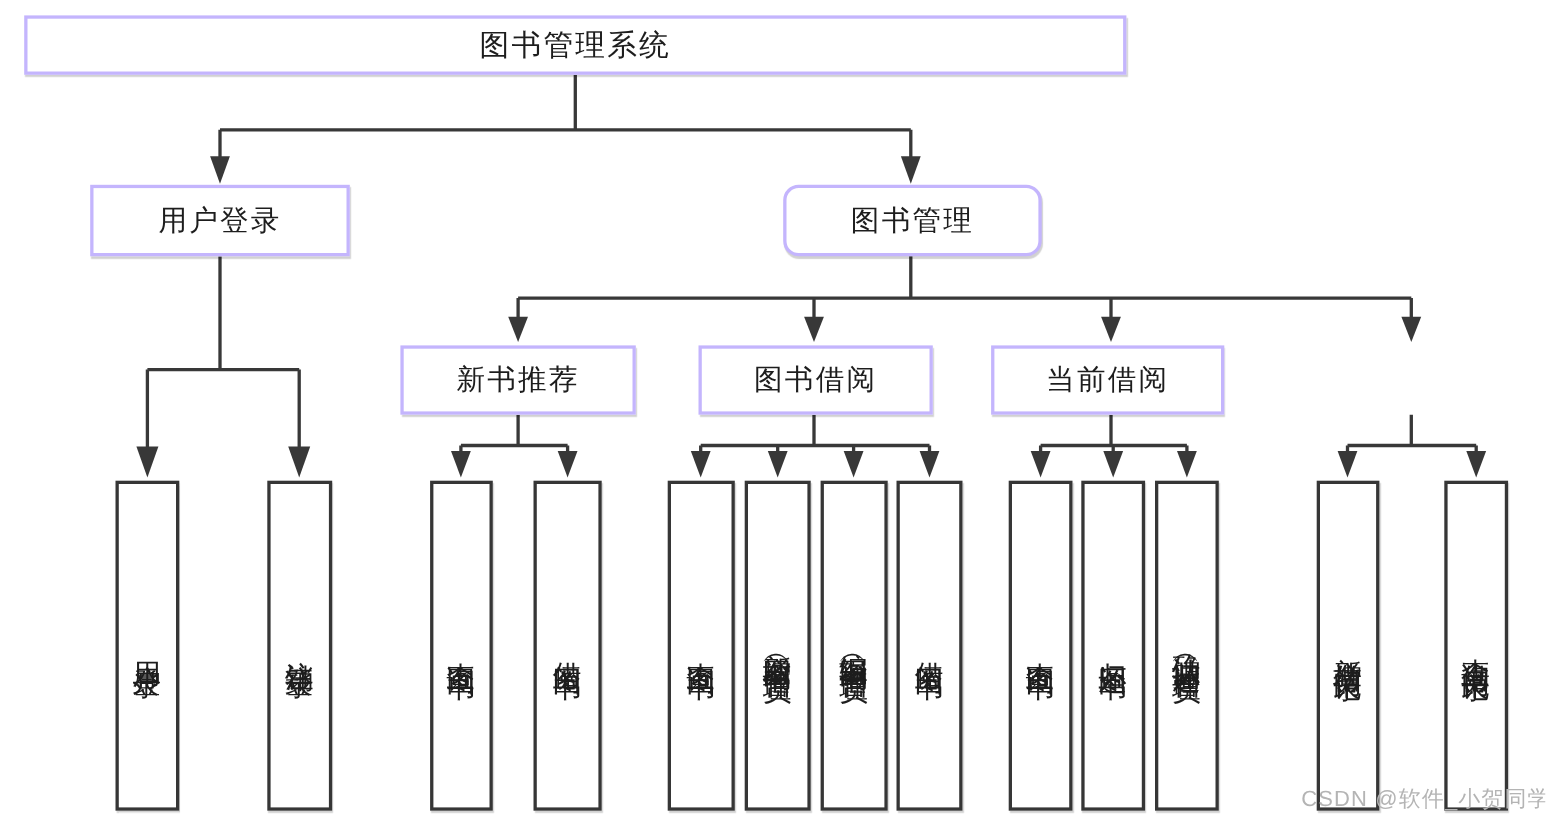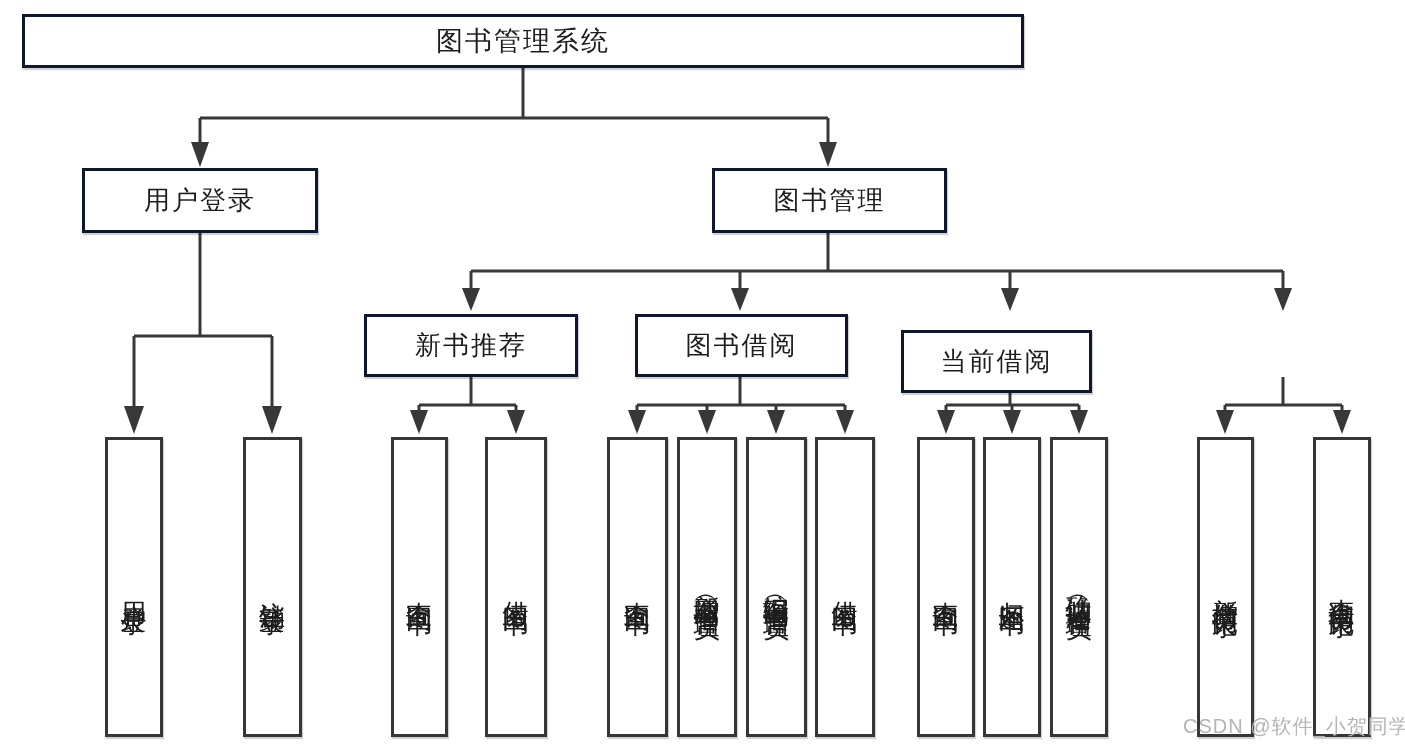--- a/index.html
+++ b/index.html
@@ -9,21 +9,21 @@
     position: relative;
     width: 1405px;
     height: 747px;
     background: #ffffff;
     overflow: hidden;
   }
   .canvas svg { position: absolute; left: 0; top: 0; }
   .node {
     position: absolute;
     background: #ffffff;
-    border: 3px solid #0f172a;
+    border: 3px solid #c4b5fd;
     display: flex;
     align-items: center;
     justify-content: center;
     color: #1d1d1d;
     font-size: 26px;
     letter-spacing: 2px;
     box-shadow: 1px 2px 1px rgba(0,0,0,0.18);
     white-space: nowrap;
   }
   .node.root { font-size: 27px; }
@@ -92,25 +92,25 @@
       <polygon points="1003,410 1021,410 1012,434"></polygon>
       <polygon points="1070,410 1088,410 1079,434"></polygon>
       <polygon points="1216,410 1234,410 1225,434"></polygon>
       <polygon points="1333,410 1351,410 1342,434"></polygon>
     </g>
   </svg>
 
   <div class="node root" style="left:22px; top:14px; width:1002px; height:54px;">图书管理系统</div>
 
   <div class="node" style="left:82px; top:168px; width:236px; height:65px;">用户登录</div>
-  <div class="node" style="left:712px; top:168px; width:235px; height:65px;">图书管理</div>
+  <div class="node" style="left:712px; top:168px; width:235px; height:65px;border-radius:14px;">图书管理</div>
 
   <div class="node" style="left:635px; top:314px; width:213px; height:63px;">图书借阅</div>
   <div class="node" style="left:364px; top:314px; width:214px; height:63px;">新书推荐</div>
-  <div class="node" style="left:901px; top:314px; width:191px; height:63px;margin-top:16px;">当前借阅</div>
+  <div class="node" style="left:901px; top:314px; width:212px; height:63px;">当前借阅</div>
 
   <div class="leaf" style="left:105px; width:58px;">
     <span>用户登录</span>
   </div>
   <div class="leaf" style="left:243px; width:59px;">
     <span>注销登录</span>
   </div>
 
   <div class="leaf" style="left:391px; width:57px;">
     <span>查询图书</span>

